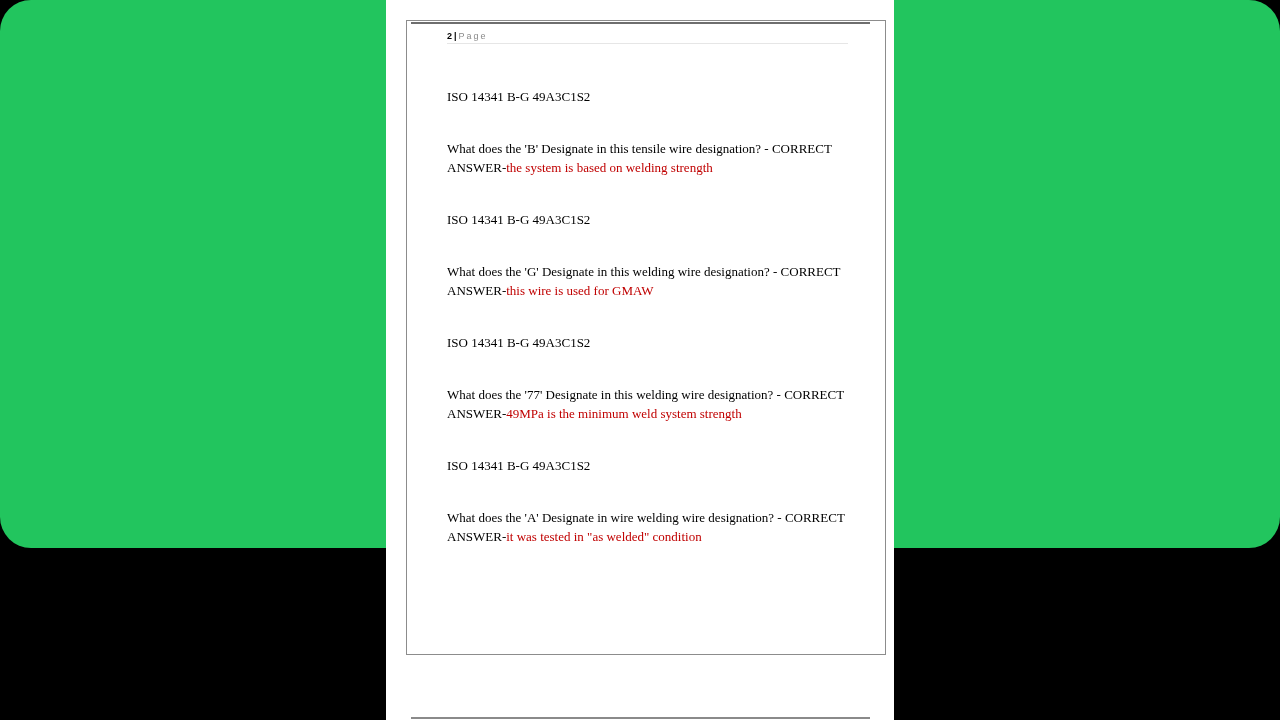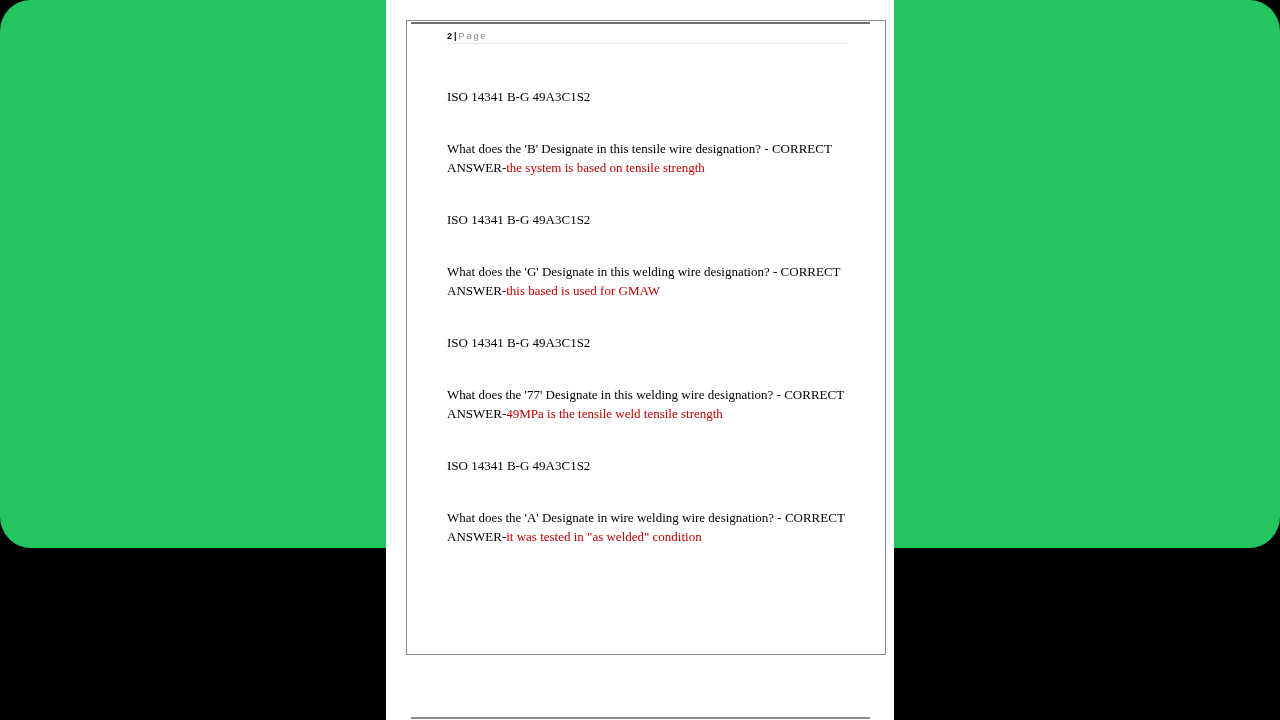--- a/index.html
+++ b/index.html
@@ -93,27 +93,27 @@
   <div class="page-sheet">
     <div class="page-frame"></div>
     <div class="top-rule"></div>
 
     <div class="header">
       <span class="page-num">2</span><span class="sep">|</span><span class="page-word">Page</span>
     </div>
 
     <div class="content">
       <p class="block designation">ISO 14341 B-G 49A3C1S2</p>
-      <p class="block qa"><span>What does the 'B' Designate in this tensile wire designation? - CORRECT ANSWER-</span><span class="answer">the system is based on tensile strength</span></p>
+      <p class="block qa"><span>What does the 'B' Designate in this tensile wire designation? - CORRECT ANSWER-</span><span class="answer">the system is based on welding strength</span></p>
 
       <p class="block designation">ISO 14341 B-G 49A3C1S2</p>
-      <p class="block qa"><span>What does the 'G' Designate in this welding wire designation? - CORRECT ANSWER-</span><span class="answer">this based is used for GMAW</span></p>
+      <p class="block qa"><span>What does the 'G' Designate in this welding wire designation? - CORRECT ANSWER-</span><span class="answer">this wire is used for GMAW</span></p>
 
       <p class="block designation">ISO 14341 B-G 49A3C1S2</p>
-      <p class="block qa tall"><span>What does the '77' Designate in this welding wire designation? - CORRECT ANSWER-</span><span class="answer">49MPa is the tensile weld tensile strength</span></p>
+      <p class="block qa tall"><span>What does the '77' Designate in this welding wire designation? - CORRECT ANSWER-</span><span class="answer">49MPa is the minimum weld system strength</span></p>
 
       <p class="block designation">ISO 14341 B-G 49A3C1S2</p>
       <p class="block qa"><span>What does the 'A' Designate in wire welding wire designation? - CORRECT ANSWER-</span><span class="answer">it was tested in "as welded" condition</span></p>
     </div>
 
     <div class="next-page-rule"></div>
   </div>
 </div>
 
 </body></html>

